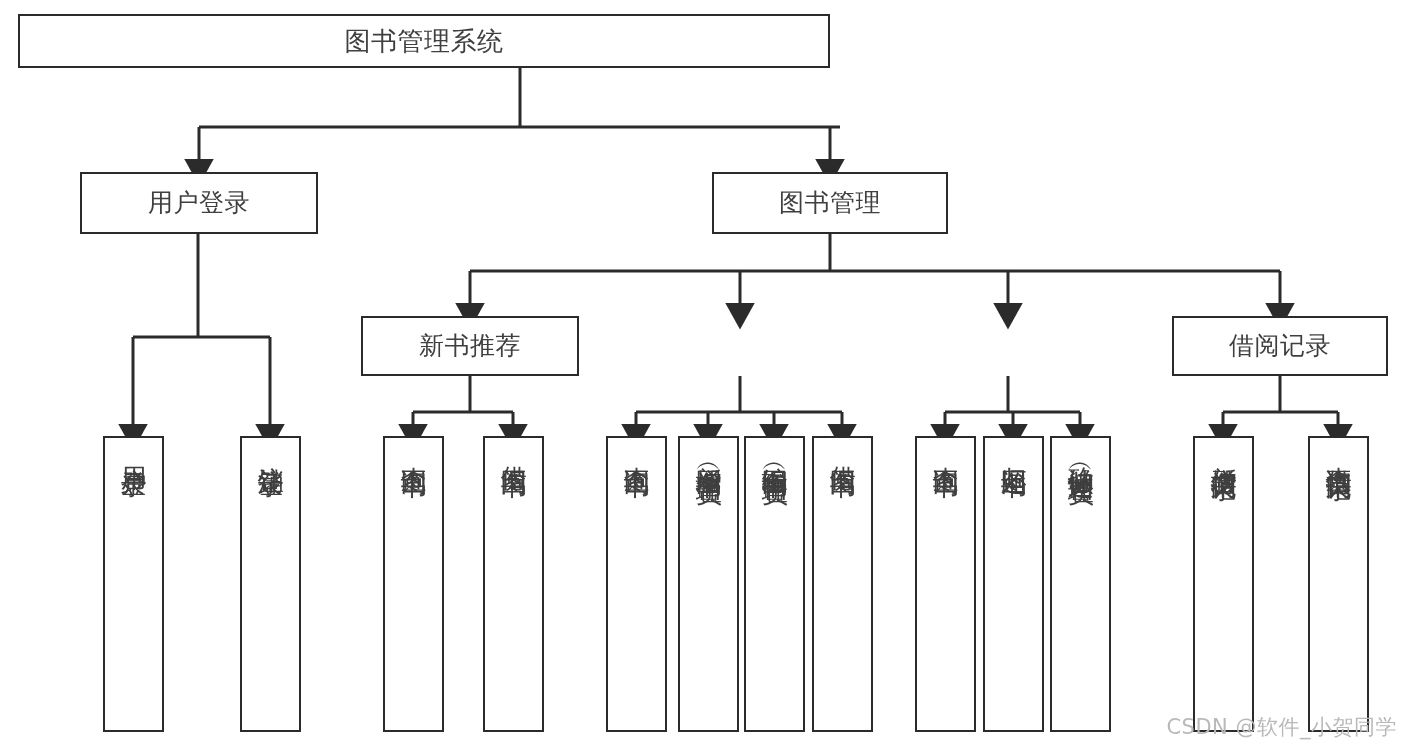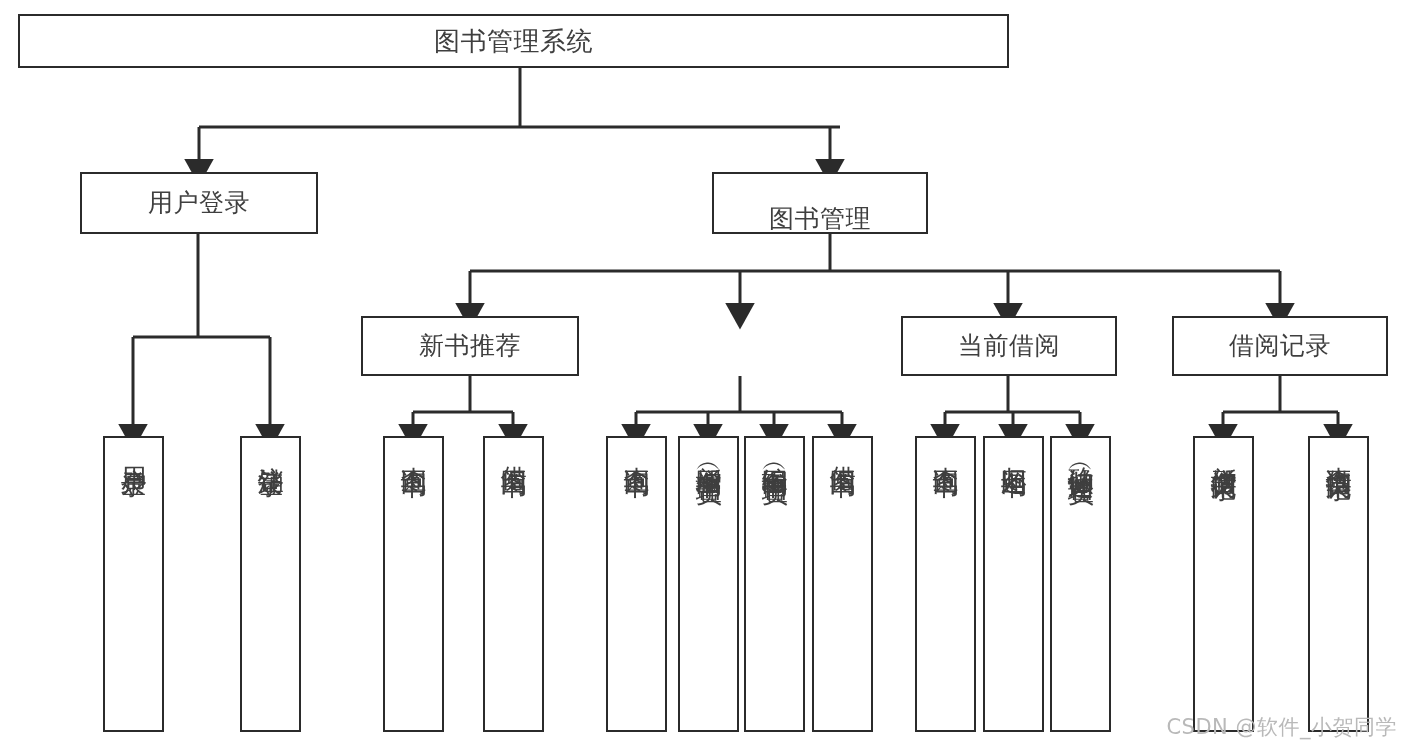--- a/index.html
+++ b/index.html
@@ -121,40 +121,37 @@
       <path d="M1013,412 L1013,428" marker-end="url(#arrow)"></path>
       <path d="M1080,412 L1080,428" marker-end="url(#arrow)"></path>
 
       <path d="M1280,376 L1280,412"></path>
       <path d="M1223,412 L1338,412"></path>
       <path d="M1223,412 L1223,428" marker-end="url(#arrow)"></path>
       <path d="M1338,412 L1338,428" marker-end="url(#arrow)"></path>
     </g>
   </svg>
 
-  <div class="node h root" style="left:18px; top:14px; width:991px; height:54px;">
+  <div class="node h root" style="left:18px; top:14px; width:812px; height:54px;">
     <span class="node-label">图书管理系统</span>
   </div>
 
   <div class="node h" style="left:80px; top:172px; width:238px; height:62px;">
     <span class="node-label">用户登录</span>
   </div>
 
-  <div class="node h" style="left:712px; top:172px; width:216px; height:62px;align-items:flex-end;">
+  <div class="node h" style="left:712px; top:172px; width:236px; height:62px;">
     <span class="node-label">图书管理</span>
   </div>
 
   <div class="node h" style="left:361px; top:316px; width:218px; height:60px;align-items:center;">
     <span class="node-label">新书推荐</span>
   </div>
 
 
-  <div class="node h" style="left:901px; top:316px; width:216px; height:60px;">
-    <span class="node-label">当前借阅</span>
-  </div>
 
   <div class="node h" style="left:1172px; top:316px; width:216px; height:60px;">
     <span class="node-label">借阅记录</span>
   </div>
 
   <div class="node v" style="left:103px; top:436px; width:61px; height:296px;">
     <span class="node-label">用户登录</span>
   </div>
 
   <div class="node v" style="left:240px; top:436px; width:61px; height:296px;">

